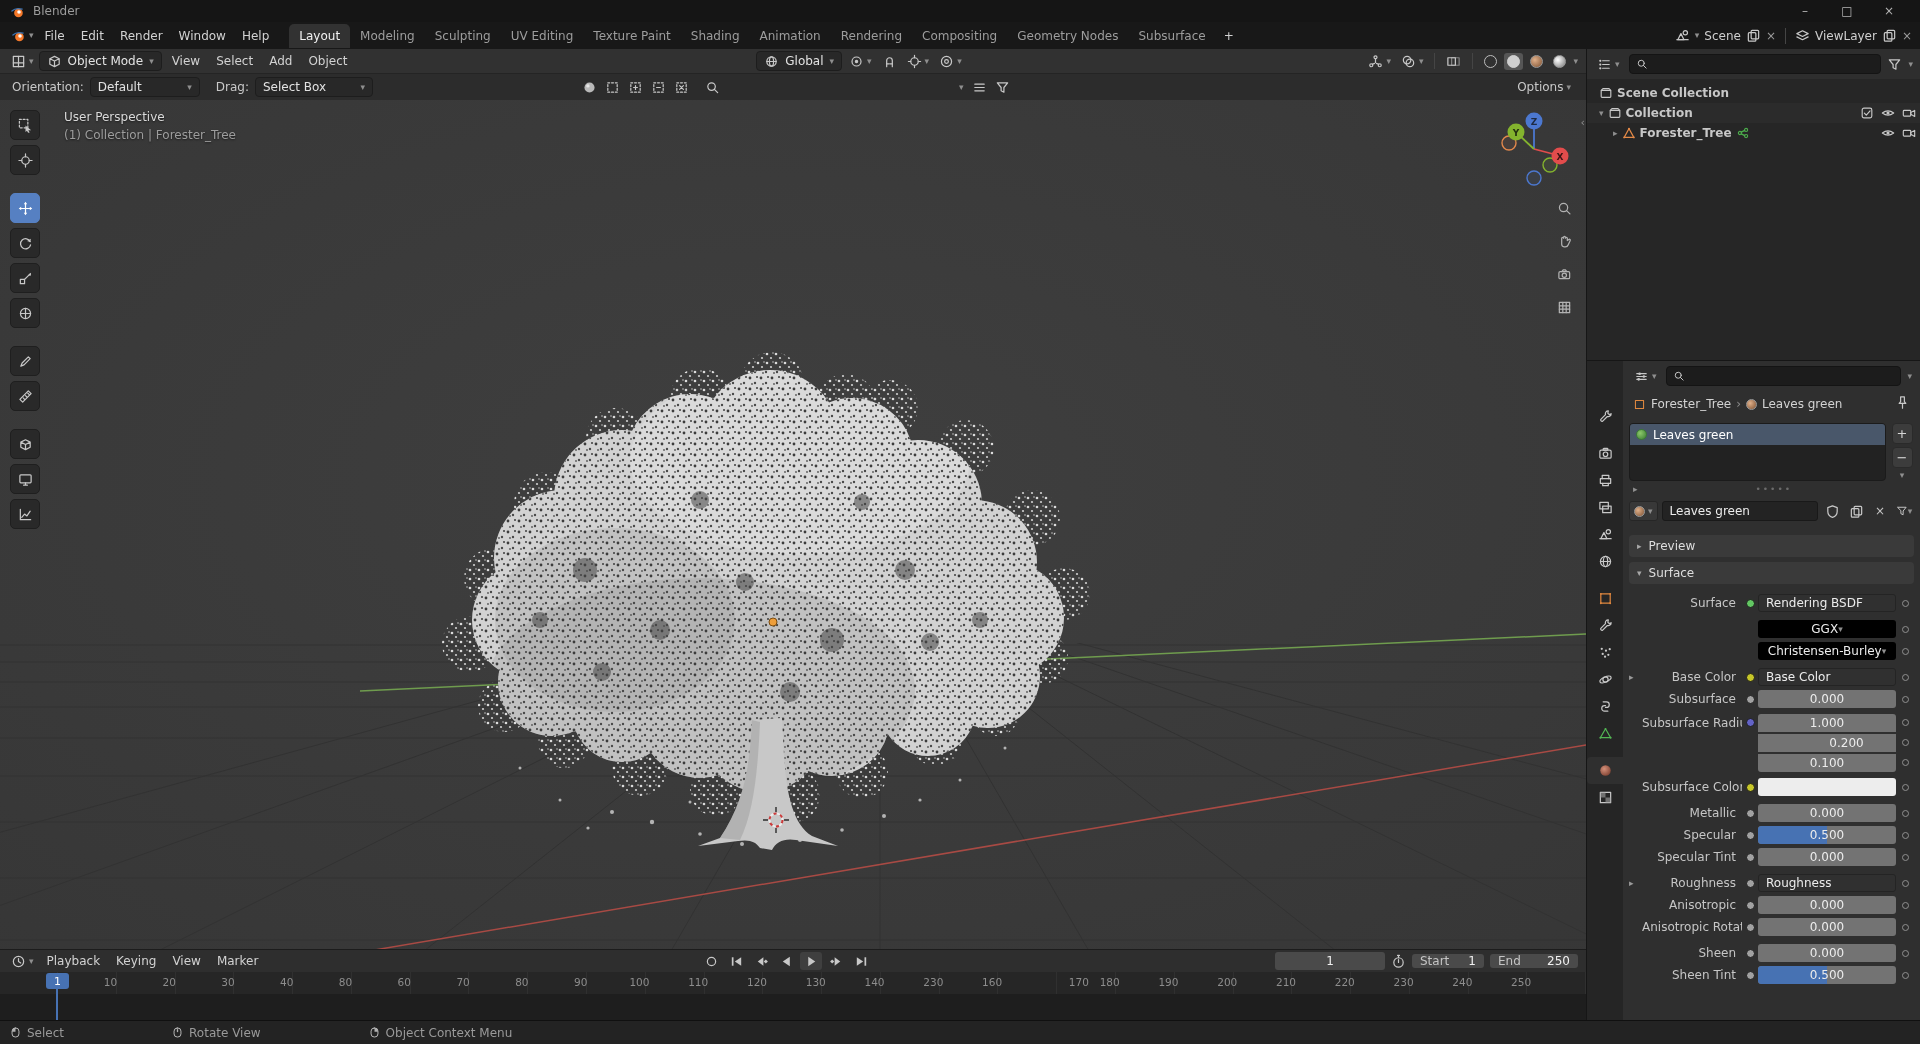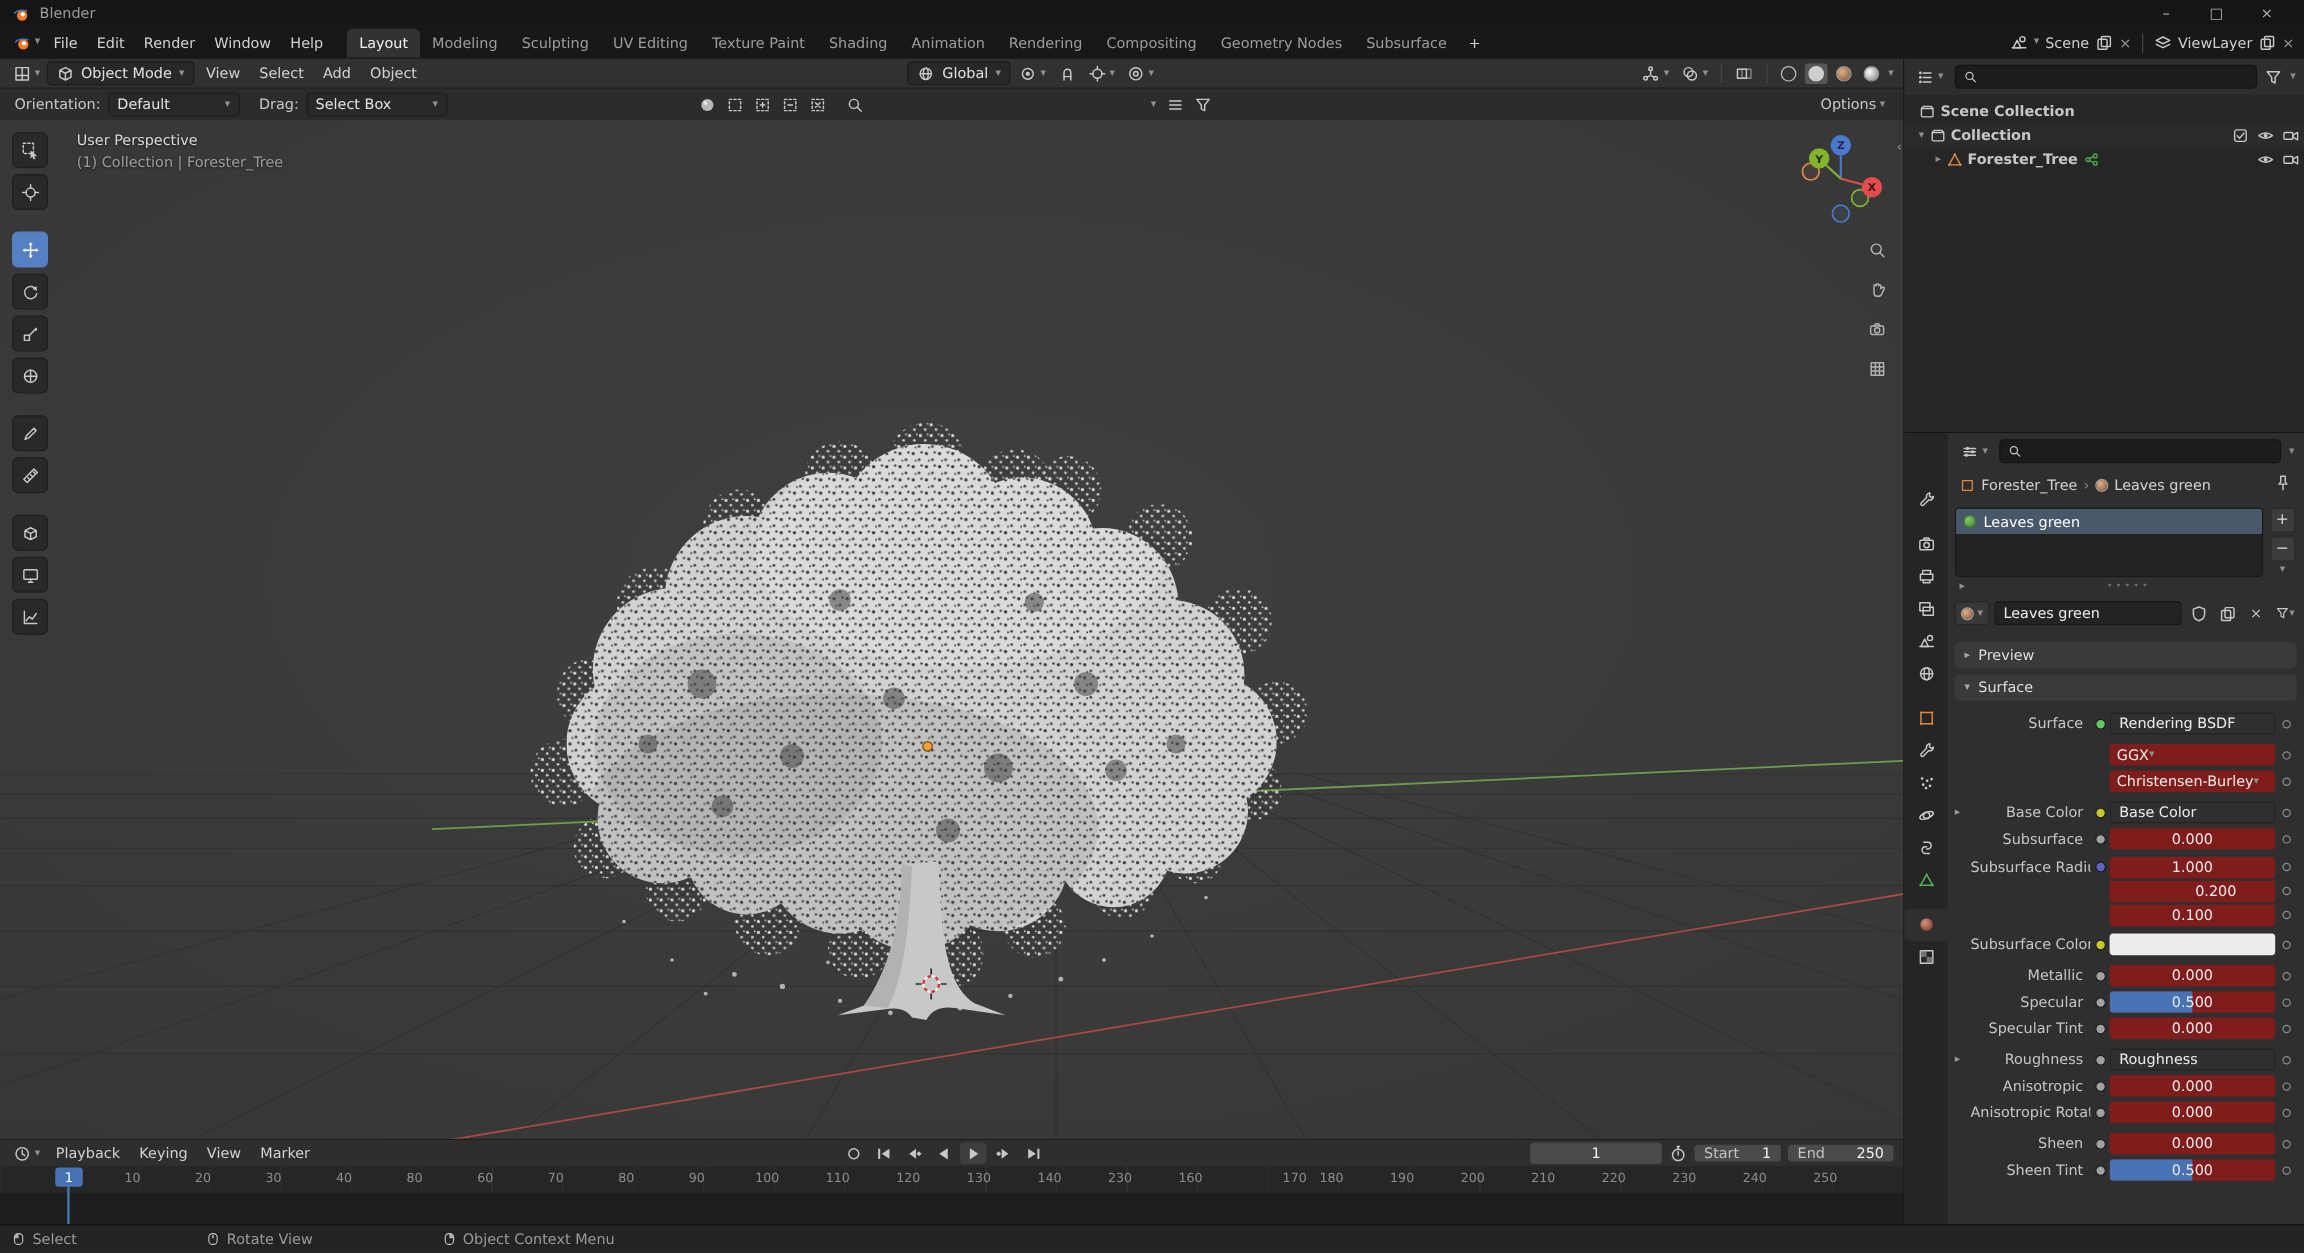--- a/index.html
+++ b/index.html
@@ -114,22 +114,22 @@
   .phead .arr { color:#a8a8a8; font-size:9px; }
   .rows { margin-top:7px; }
   .prow { display:flex; align-items:center; height:20px; margin:2px 0; }
   .prow.vrow { height:19px; margin:0 0 1px; }
   .pexp { width:13px; color:#9a9a9a; font-size:9px; text-align:left; }
   .plabel { width:100px; text-align:right; padding-right:6px; color:#c6c6c6; white-space:nowrap; overflow:hidden; }
   .sock { width:16px; display:flex; justify-content:center; }
   .sock b { width:9px; height:9px; border-radius:50%; border:1px solid #1c1c1c; }
   .sock .sh { background:#63c763; } .sock .co { background:#c7c729; }
   .sock .fl { background:#a1a1a1; } .sock .ve { background:#6363c7; }
-  .pfield { flex:1; height:18px; border-radius:3px; background:#7f1d1d; position:relative; display:flex; align-items:center; justify-content:center; color:#ececec; overflow:hidden; }
-  .pfield.drop { background:#7f1d1d; justify-content:flex-start; padding:0 6px; }
+  .pfield { flex:1; height:18px; border-radius:3px; background:#737373; position:relative; display:flex; align-items:center; justify-content:center; color:#ececec; overflow:hidden; }
+  .pfield.drop { background:#000000; justify-content:center; padding:0 6px; }
   .pfield.node { background:#303030; border:1px solid #242424; justify-content:flex-start; padding:0 7px; }
   .pfield.swatch { background:#ededed; }
   .pfield .fillbar { position:absolute; left:0; top:0; bottom:0; background:#4772b3; border-radius:3px 0 0 3px; }
   .pfield span { position:relative; z-index:1; }
   .pfield.vtop { border-radius:3px 3px 0 0; } .pfield.vmid { border-radius:0;padding-left:39px; } .pfield.vbot { border-radius:0 0 3px 3px; }
   .deco { width:18px; display:flex; justify-content:center; }
   .deco b { width:7px; height:7px; border:1.2px solid #8f8f8f; border-radius:50%; }
   .mt6 { margin-top:6px !important; }
 
   

